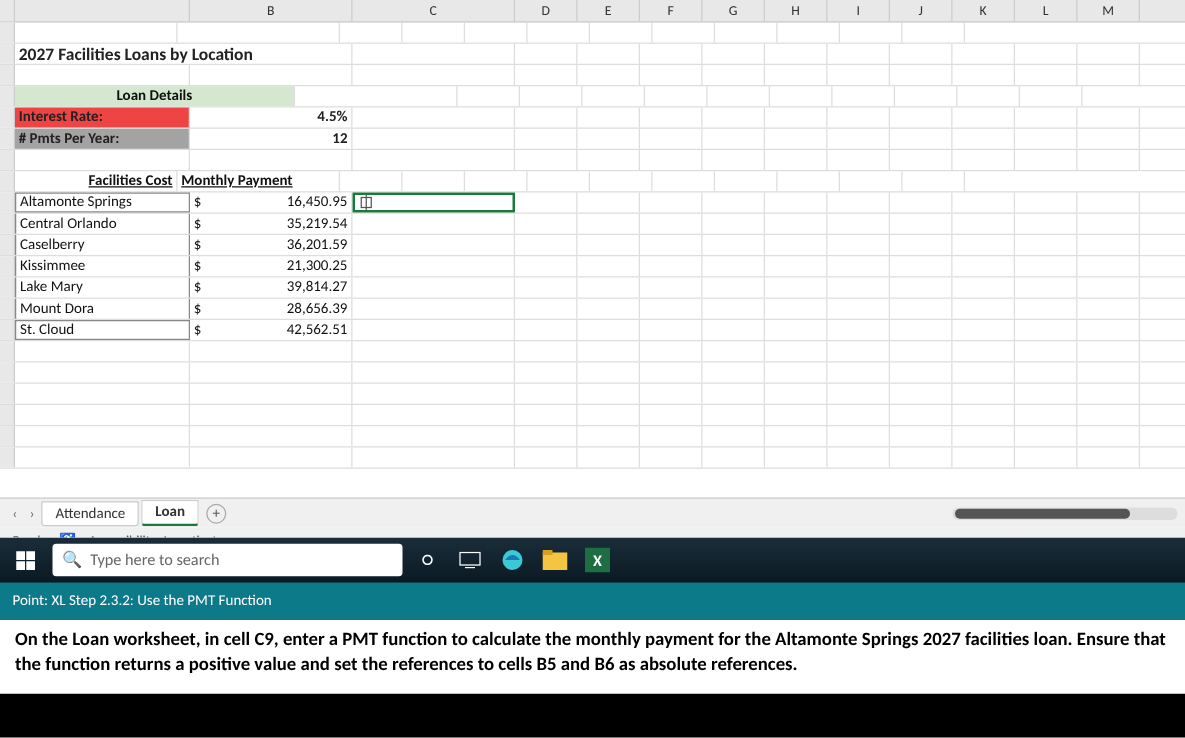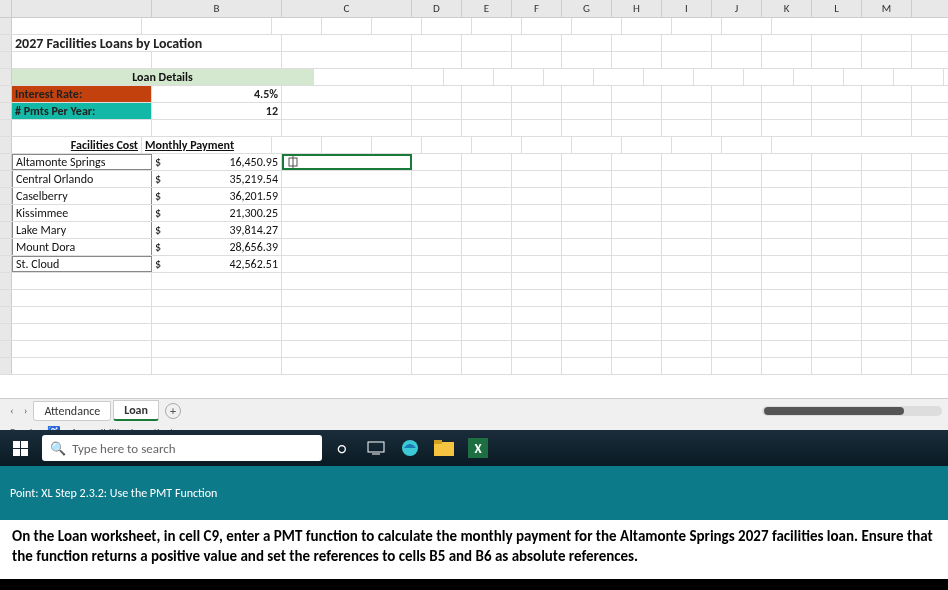--- a/index.html
+++ b/index.html
@@ -164,21 +164,21 @@
       font-size: 13px;
     }
     .tb-icon {
       width: 28px; height: 28px;
       display: flex; align-items: center; justify-content: center;
       font-size: 16px;
     }
     .instruction-band {
       background: #0d7a8a;
       color: #fff;
-      padding: 20px 10px;
+      padding: 8px 10px;
       font-size: 12px;
       font-weight: 500;
     }
     .instruction-body {
       background: #fff;
       padding: 6px 12px 12px 12px;
       font-size: 15px;
       color: #000;
       line-height: 1.35;
     }
@@ -253,54 +253,54 @@
         <div class="cell colH"></div>
         <div class="cell colI"></div>
         <div class="cell colJ"></div>
         <div class="cell colK"></div>
         <div class="cell colL"></div>
         <div class="cell colM"></div>
     </div>
 
     <div class="row">
       <div class="rn"></div>
-      <div class="cell colA section-header" style="width:302px">Loan Details</div>
-      <div class="cell colC"></div>
-      <div class="cell colD"></div>
-        <div class="cell colE"></div>
-        <div class="cell colF"></div>
-        <div class="cell colG"></div>
-        <div class="cell colH"></div>
-        <div class="cell colI"></div>
-        <div class="cell colJ"></div>
-        <div class="cell colK"></div>
-        <div class="cell colL"></div>
-        <div class="cell colM"></div>
-    </div>
-
-    <div class="row">
-      <div class="rn"></div>
-      <div class="cell colA label-bold" style="background:#c2410c">Interest Rate:</div>
+      <div class="cell colA section-header" style="width:224px">Loan Details</div>
+      <div class="cell colC"></div>
+      <div class="cell colD"></div>
+        <div class="cell colE"></div>
+        <div class="cell colF"></div>
+        <div class="cell colG"></div>
+        <div class="cell colH"></div>
+        <div class="cell colI"></div>
+        <div class="cell colJ"></div>
+        <div class="cell colK"></div>
+        <div class="cell colL"></div>
+        <div class="cell colM"></div>
+    </div>
+
+    <div class="row">
+      <div class="rn"></div>
+      <div class="cell colA label-bold" style="background:#ef4444">Interest Rate:</div>
       <div class="cell colB label-bold">4.5%</div>
       <div class="cell colC"></div>
       <div class="cell colD"></div>
         <div class="cell colE"></div>
         <div class="cell colF"></div>
         <div class="cell colG"></div>
         <div class="cell colH"></div>
         <div class="cell colI"></div>
         <div class="cell colJ"></div>
         <div class="cell colK"></div>
         <div class="cell colL"></div>
         <div class="cell colM"></div>
     </div>
 
     <div class="row">
       <div class="rn"></div>
-      <div class="cell colA label-bold" style="background:#14b8a6"># Pmts Per Year:</div>
+      <div class="cell colA label-bold" style="background:#a3a3a3"># Pmts Per Year:</div>
       <div class="cell colB label-bold">12</div>
       <div class="cell colC"></div>
       <div class="cell colD"></div>
         <div class="cell colE"></div>
         <div class="cell colF"></div>
         <div class="cell colG"></div>
         <div class="cell colH"></div>
         <div class="cell colI"></div>
         <div class="cell colJ"></div>
         <div class="cell colK"></div>

